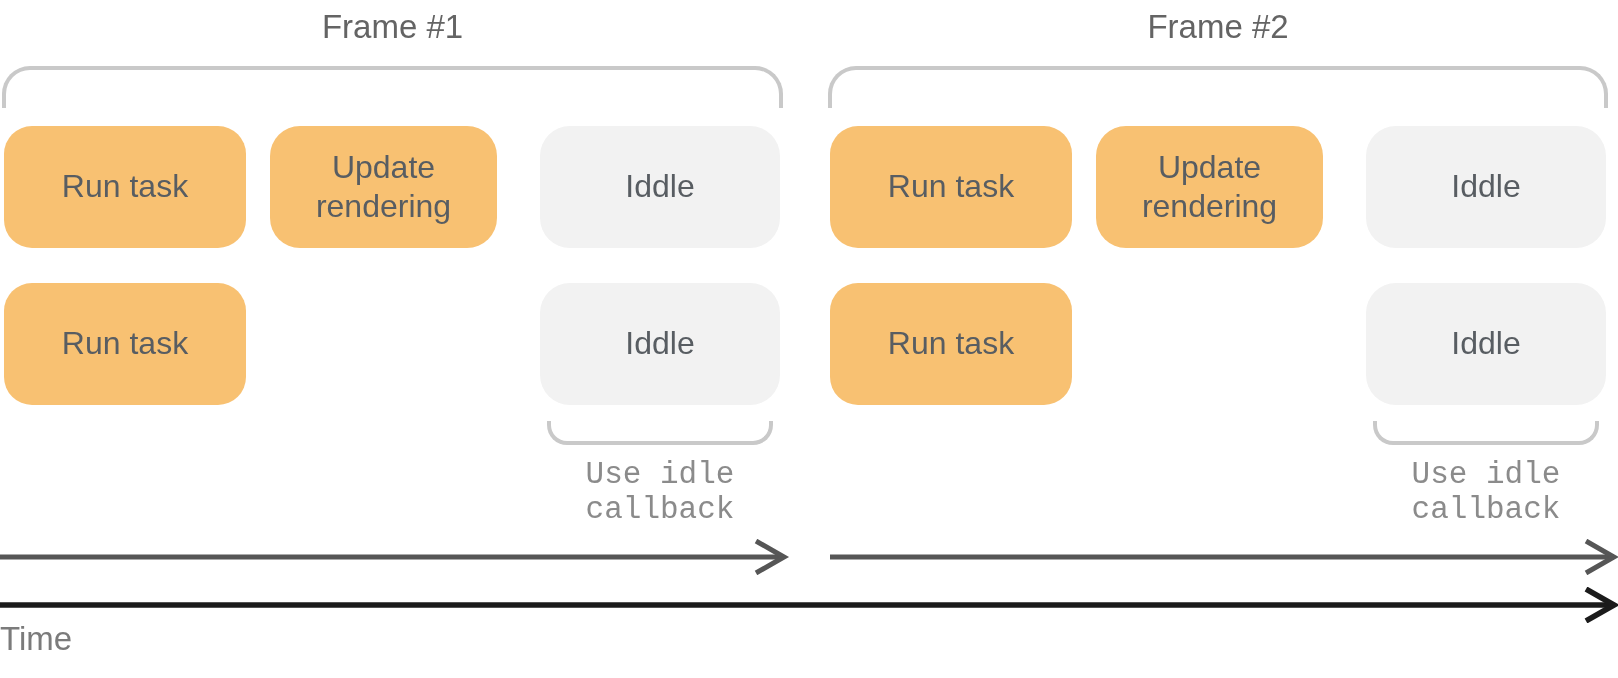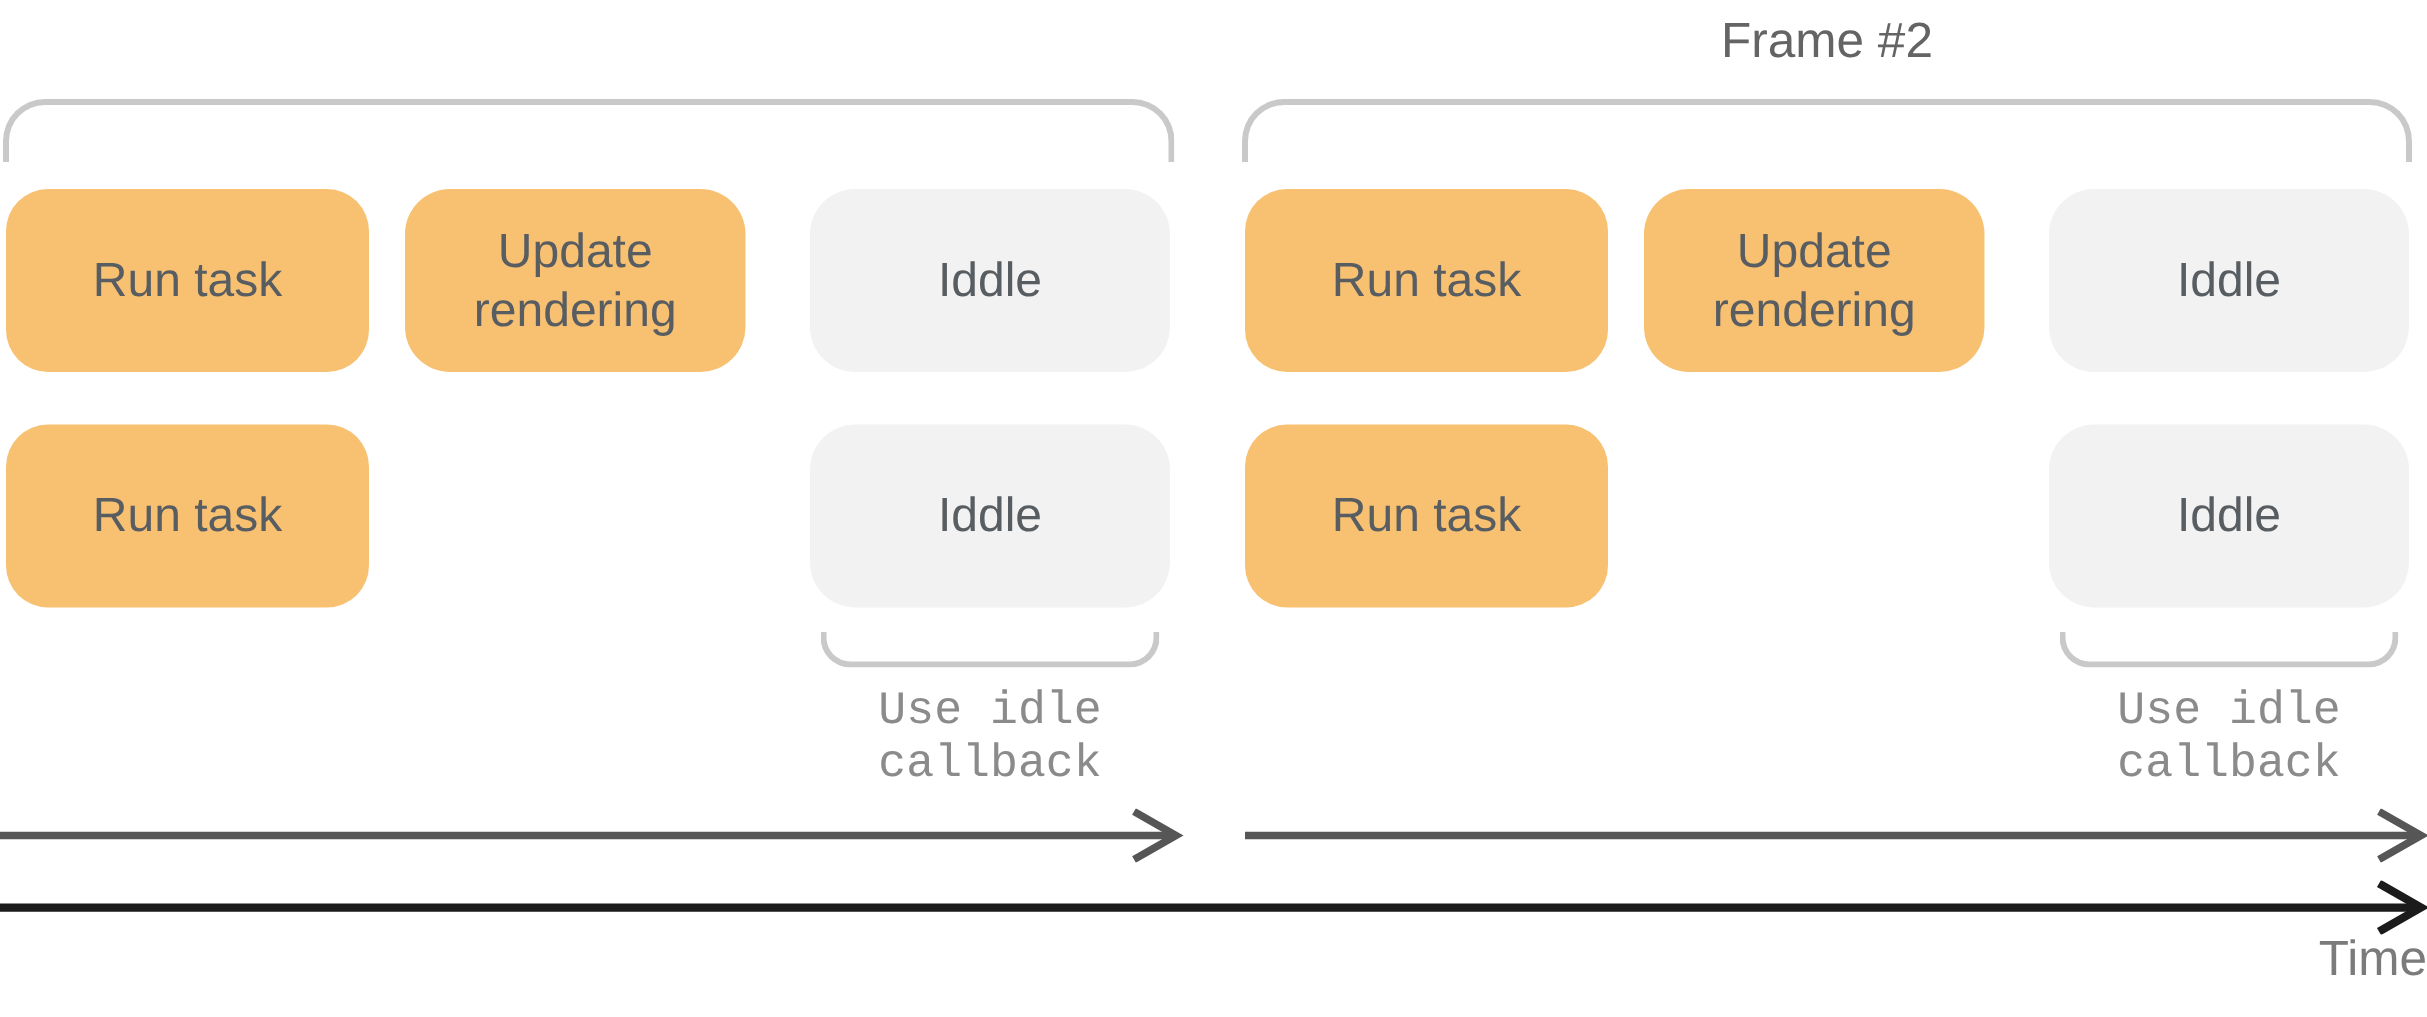--- a/index.html
+++ b/index.html
@@ -45,30 +45,31 @@
   .frame-arrow-a{left:0;top:539px;}
   .frame-arrow-b{left:830px;top:539px;}
   .frame-arrow-svg line,.frame-arrow-svg polyline{
     stroke:var(--frame-arrow,#565656);stroke-width:5;fill:none;
   }
   .time-axis-svg{left:0;top:587px;}
   .time-axis-svg line,.time-axis-svg polyline{
     stroke:var(--time-axis,#1b1b1b);stroke-width:5.5;fill:none;
   }
   .time-label{
-    position:absolute;top:620px;left:0;right:0;text-align:right;
+    position:absolute;top:620px;left:0;right:0;text-align:left;
     font-size:33px;color:var(--time-label,#7b7b7b);
   }
 </style>
 </head>
 <body>
 
 <div class="canvas">
 
   <section class="frame frame1">
+    <h2 class="frame-title">Frame #1</h2>
     <div class="brace"></div>
 
     <div class="box task row1 col1">
       <span class="box-label">Run task</span>
     </div>
     <div class="box task row1 col2">
       <span class="box-label">Update rendering</span>
     </div>
     <div class="box idle row1 col3">
       <span class="box-label">Iddle</span>

